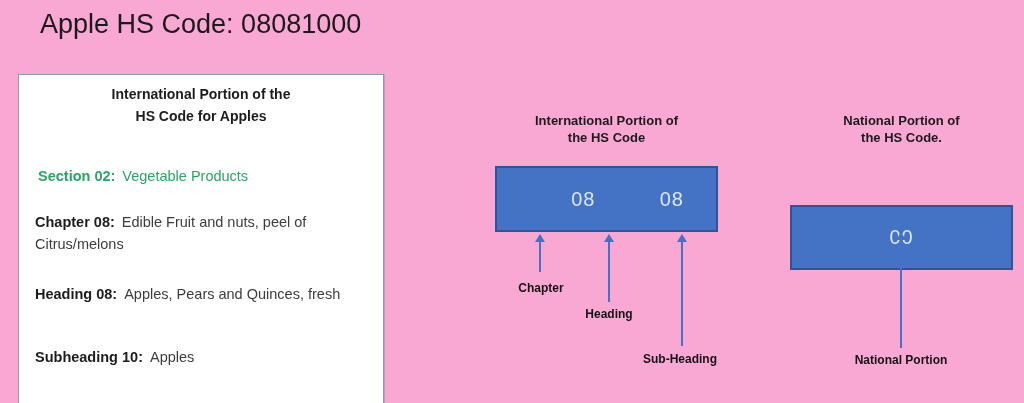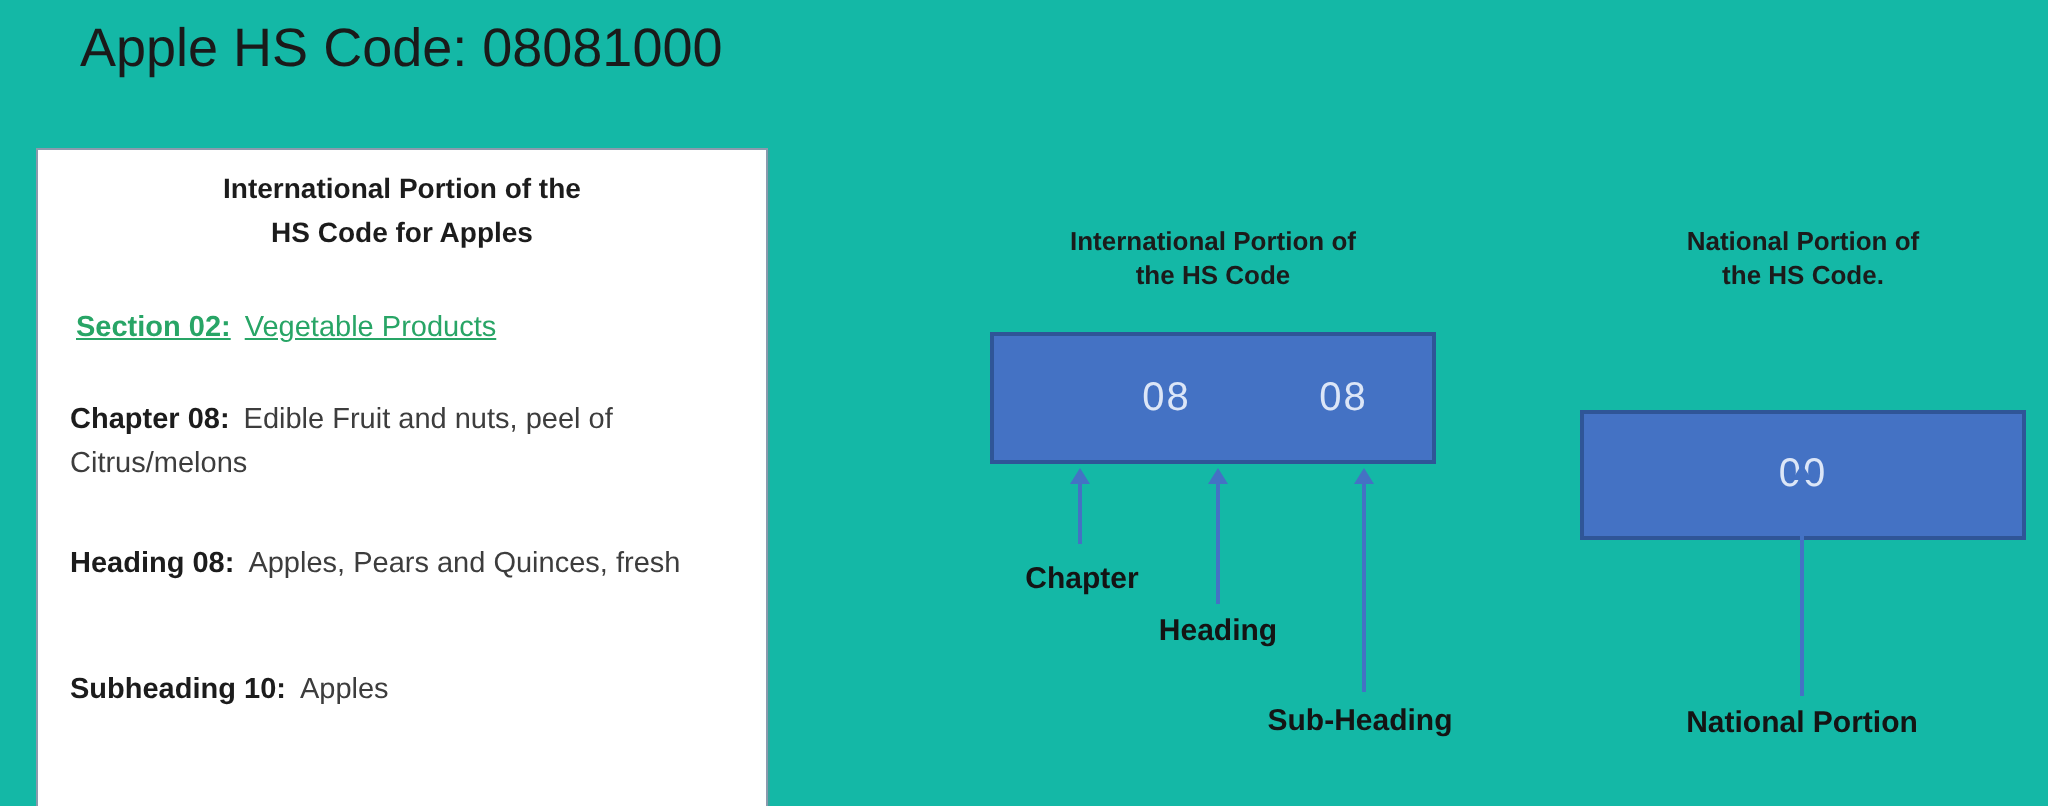--- a/index.html
+++ b/index.html
@@ -3,21 +3,21 @@
 <meta charset="utf-8">
 <style>
   * { margin: 0; padding: 0; box-sizing: border-box; }
   html, body { background: #ffffff; }
   body { font-family: "Liberation Sans", sans-serif; }
 
   .slide {
     position: relative;
     width: 1024px;
     height: 403px;
-    background: #14b8a6;
+    background: #f9a8d4;
     overflow: hidden;
   }
 
   .page-title {
     position: absolute;
     left: 40px;
     top: 9px;
     font-size: 27px;
     font-weight: 500;
     color: #1a1a1a;
@@ -45,21 +45,21 @@
     color: #1c1c1c;
   }
   .info-row {
     font-size: 14.5px;
     line-height: 22px;
     color: #3d3d3d;
   }
   .info-row .row-label { font-weight: bold; color: #1c1c1c; }
   .info-row .row-text { margin-left: 7px; }
   .info-row.green, .info-row.green .row-label { color: #28a566; }
-  .row-section    { margin-top: 26px; margin-left: 3px; text-decoration: underline; }
+  .row-section    { margin-top: 38px; margin-left: 3px; }
   .row-chapter    { margin-top: 24px; }
   .row-heading    { margin-top: 28px; }
   .row-subheading { margin-top: 41px; }
 
   
   .group-heading {
     position: absolute;
     width: 223px;
     top: 112px;
     text-align: center;
@@ -107,21 +107,21 @@
   .arrow-line { width: 2px; flex: 1; background: #4472c4; }
   .arrow-chapter    { left: 540px; top: 234px; height: 38px; }
   .arrow-heading    { left: 609px; top: 234px; height: 68px; }
   .arrow-subheading { left: 682px; top: 234px; height: 112px; }
   .arrow-national   { left: 901px; top: 232px; height: 116px; }
 
   .arrow-label {
     position: absolute;
     transform: translateX(-50%);
     font-weight: bold;
-    font-size: 15px;
+    font-size: 12px;
     color: #141414;
     white-space: nowrap;
   }
   .label-chapter    { left: 541px; top: 281px; }
   .label-heading    { left: 609px; top: 307px; }
   .label-subheading { left: 680px; top: 352px; }
   .label-national   { left: 901px; top: 353px; }
 </style>
 </head>
 <body>

